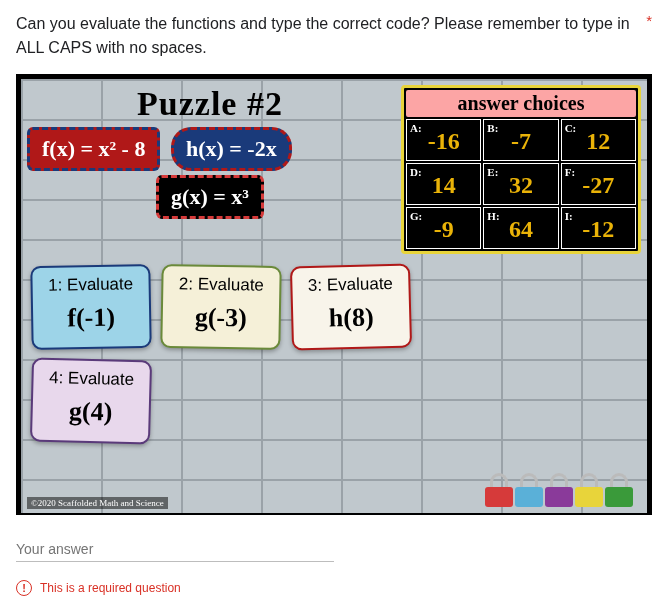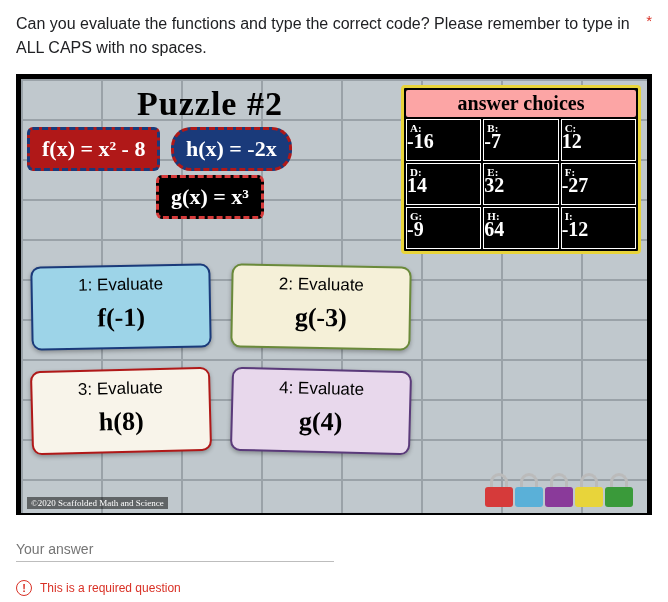--- a/index.html
+++ b/index.html
@@ -21,22 +21,22 @@
   .funcs { margin-top: 4px; }
   .func-f, .func-h, .func-g { display: inline-block; color: #fff; font-family: 'Comic Sans MS', cursive; font-size: 22px; font-weight: bold; padding: 6px 12px; border-radius: 6px; border: 3px dashed; }
   .func-f { background: #b01818; border-color: #1a3a7a; }
   .func-h { background: #1a3a7a; border-color: #b01818; margin-left: 6px; border-radius: 20px; }
   .func-g { background: #000; border-color: #d63a3a; display: block; width: fit-content; margin: 4px auto 0; border-radius: 6px; }
   .answer-box { width: 240px; background: #000; border: 3px solid #e8d43a; border-radius: 4px; padding: 2px; }
   .answer-title { background: #fca5a5; color: #000; font-family: 'Comic Sans MS', cursive; font-weight: bold; font-size: 20px; text-align: center; border-radius: 2px; padding: 2px 0; }
   .answer-grid { display: grid; grid-template-columns: repeat(3, 1fr); gap: 2px; margin-top: 2px; }
   .cell { background: #000; border: 1px solid #fff; position: relative; height: 42px; }
   .cell-letter { position: absolute; top: 2px; left: 3px; font-size: 11px; font-weight: bold; color: #fff; font-family: 'Comic Sans MS', cursive; }
-  .cell-val { color: #ffffff; font-family: 'Comic Sans MS', cursive; font-weight: bold; font-size: 20px; line-height: 42px; }
-  .cards { position: absolute; top: 186px; left: 10px; width: 380px; display: grid; grid-template-columns: 1fr 1fr; gap: 20px; }
+  .cell-val { color: #eab308; font-family: 'Comic Sans MS', cursive; font-weight: bold; font-size: 24px; text-align: center; line-height: 42px; }
+  .cards { position: absolute; top: 186px; left: 10px; width: 380px; display: grid; grid-template-columns: 1fr 1fr 1fr; gap: 10px; }
   .card { border-radius: 10px; padding: 8px 6px 14px; text-align: center; border: 2px solid; box-shadow: 0 2px 4px rgba(0,0,0,.3); }
   .card-label { font-size: 17px; color: #000; font-family: Arial, sans-serif; margin-bottom: 8px; }
   .card-expr { font-family: 'Comic Sans MS', cursive; font-size: 26px; font-weight: bold; color: #000; }
   .c1 { background: #9dd4e8; border-color: #1a3a7a; transform: rotate(-1deg); }
   .c2 { background: #f5f0d8; border-color: #6a8a3a; transform: rotate(1deg); }
   .c3 { background: #f8f4ea; border-color: #b01818; transform: rotate(-1.5deg); }
   .c4 { background: #e8d8ec; border-color: #5a3a7a; transform: rotate(1.5deg); }
   .instr-box { position: absolute; top: 192px; right: 12px; width: 218px; background: #000; border: 3px solid #e8d43a; border-radius: 4px; padding: 12px 8px; }
   .instr-text { color: #5ab0d8; font-family: 'Comic Sans MS', cursive; font-size: 18px; text-align: center; line-height: 1.3; }
   .locks { position: absolute; bottom: 6px; right: 14px; display: flex; gap: 2px; }

